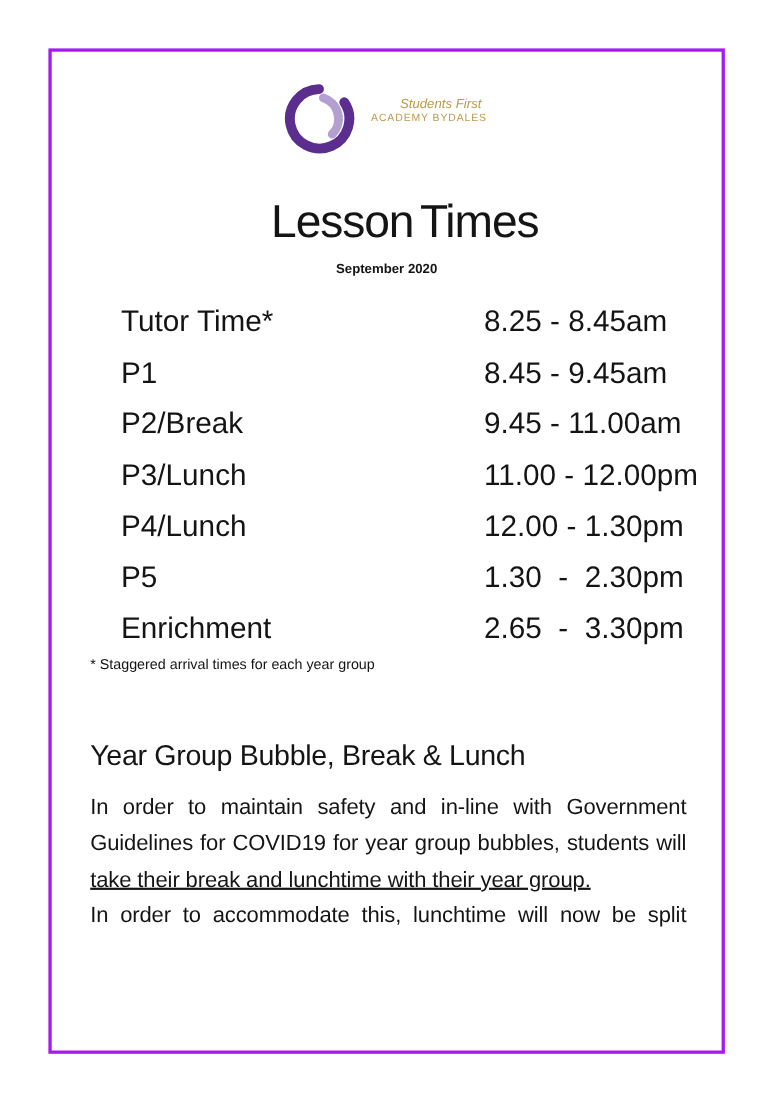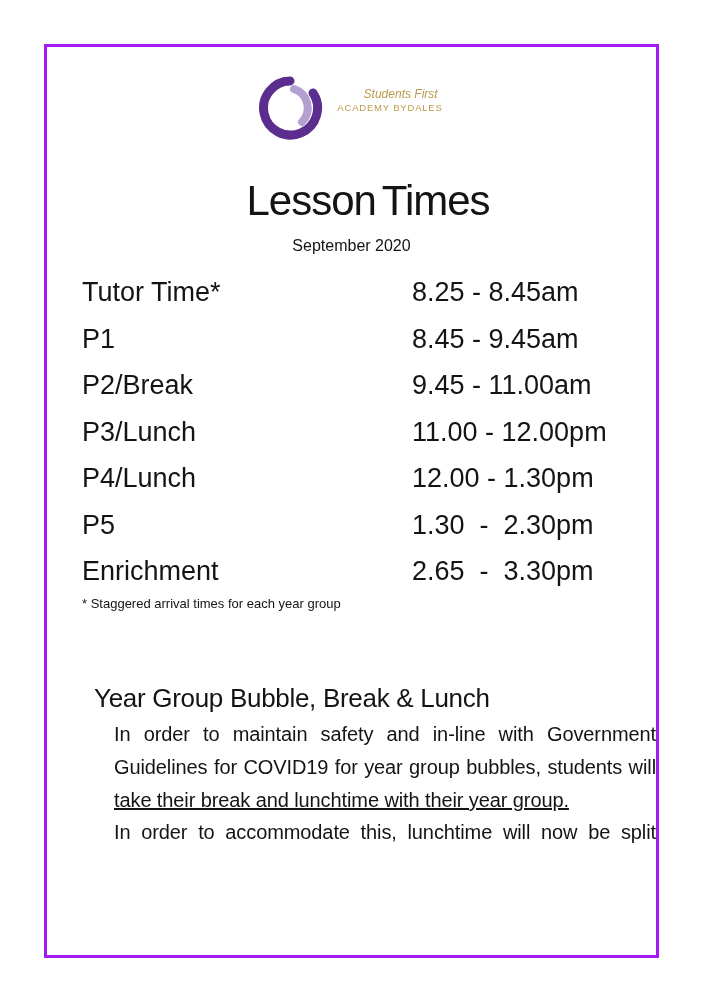--- a/index.html
+++ b/index.html
@@ -61,63 +61,62 @@
     font-weight: normal;
     letter-spacing: -1px;
     word-spacing: -4px;
     line-height: 1.1;
     padding-left: 33px;
   }
   .date {
     position: absolute;
     left: 0; right: 0; top: 190px;
     text-align: center;
-    font-size: 16px;
-    font-weight: normal;
+    font-size: 12px;
+    font-weight: bold;
   }
   
   .schedule {
     position: absolute;
     left: 35px; top: 222px;
     width: 542px;
   }
-  .row { position: relative; height: 46.5px; }
+  .row { position: relative; height: 46.5px; margin-left: 28px; }
   .row .label {
     position: absolute; left: 0; top: 0;
     line-height: 46.5px;
     font-size: 27px;
   }
   .row .time {
     position: absolute; left: 330px; top: 0;
     line-height: 46.5px;
     font-size: 27px;
     white-space: pre;
   }
   .footnote {
     position: absolute;
     left: 35px; top: 549px;
     font-size: 13px;
   }
   
   .heading {
     position: absolute;
     left: 35px; top: 624px;
-    margin: 12px;
+    margin: 0;
     font-size: 26px;
     font-weight: normal;
     letter-spacing: -0.3px;
   }
   .para {
     position: absolute;
     left: 35px;
     width: 542px;
     font-size: 20px;
     line-height: 33px;
     letter-spacing: -0.1px;
-    margin-left: 32px;
   }
   .para-1 { top: 671px; }
   .para-2 { top: 769px; }
   .jline { text-align: justify; text-align-last: justify; }
   .lline { text-align: left; text-decoration: underline; }
 </style>
 </head>
 <body>
 
 <div class="page">

